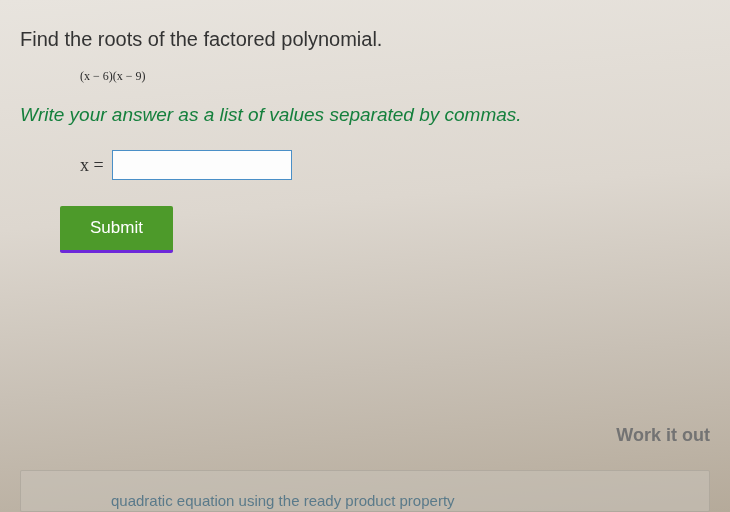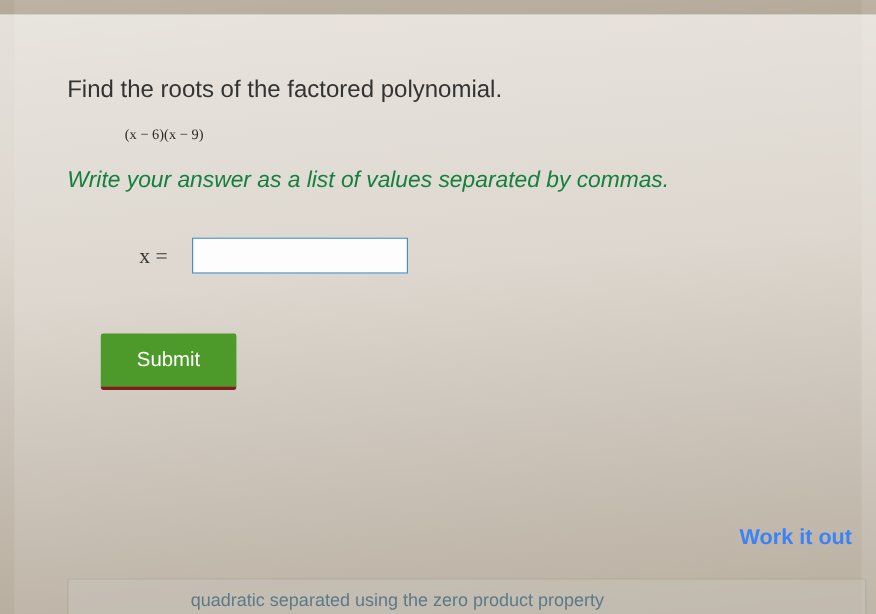--- a/index.html
+++ b/index.html
@@ -1,15 +1,15 @@
 <!DOCTYPE html>
 <html><head>
 <meta charset="utf-8">
 <style>
-  * { box-sizing: border-box; margin: 12px; padding: 0; }
+  * { box-sizing: border-box; margin: 0; padding: 0; }
   body {
     width: 730px;
     height: 512px;
     font-family: Verdana, Geneva, sans-serif;
     background: linear-gradient(175deg, #e8e4de 0%, #ddd7cf 40%, #c8c0b5 70%, #b5aa9a 100%);
     padding: 28px 20px 0 20px;
     color: #2a2a2a;
     position: relative;
     overflow: hidden;
   }
@@ -50,37 +50,37 @@
     padding: 0 6px;
     font-size: 16px;
     outline: none;
   }
   .submit-btn {
     display: inline-block;
     margin-left: 40px;
     background: #4d9a2a;
     color: #fff;
     border: none;
-    border-bottom: 3px solid #7f1d1d;
+    border-bottom: 3px solid #6d28d9;
     padding: 12px 30px;
     font-size: 17px;
     font-family: Verdana, Geneva, sans-serif;
     border-radius: 2px;
     cursor: pointer;
     font-weight: 500;
   }
   .help-section {
     position: absolute;
     right: 20px;
     bottom: 60px;
     text-align: right;
   }
   .work-it-out {
     font-size: 18px;
-    color: #3b82f6;
+    color: #737373;
     font-weight: 600;
     margin-bottom: 6px;
   }
   .help-text {
     font-size: 17px;
     color: #444;
   }
   .bottom-strip {
     position: absolute;
     bottom: 0;
@@ -117,17 +117,17 @@
   <input type="text" class="answer-input" value="" style="">
 </div>
 
 <button class="submit-btn">Submit</button>
 
 <div class="help-section">
   <div class="work-it-out">Work it out</div>
 </div>
 
 <div class="bottom-strip">
-  <span>quadratic separated using the zero product property</span>
+  <span>quadratic equation using the ready product property</span>
 </div>
 
 
 
 
 </body></html>

